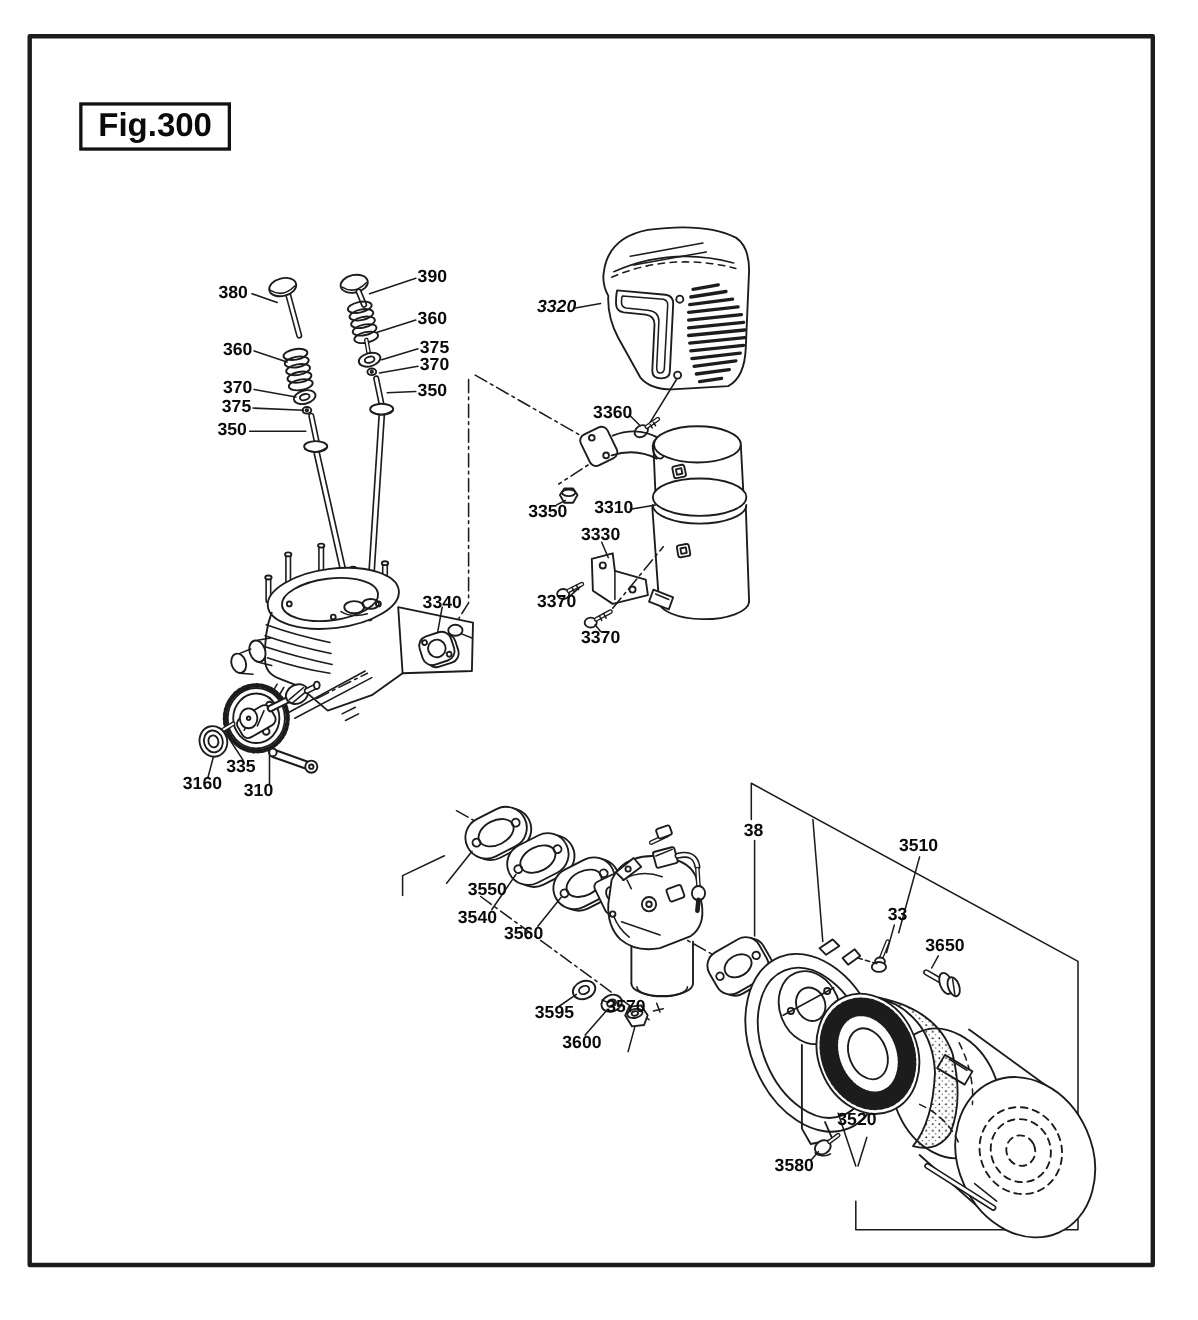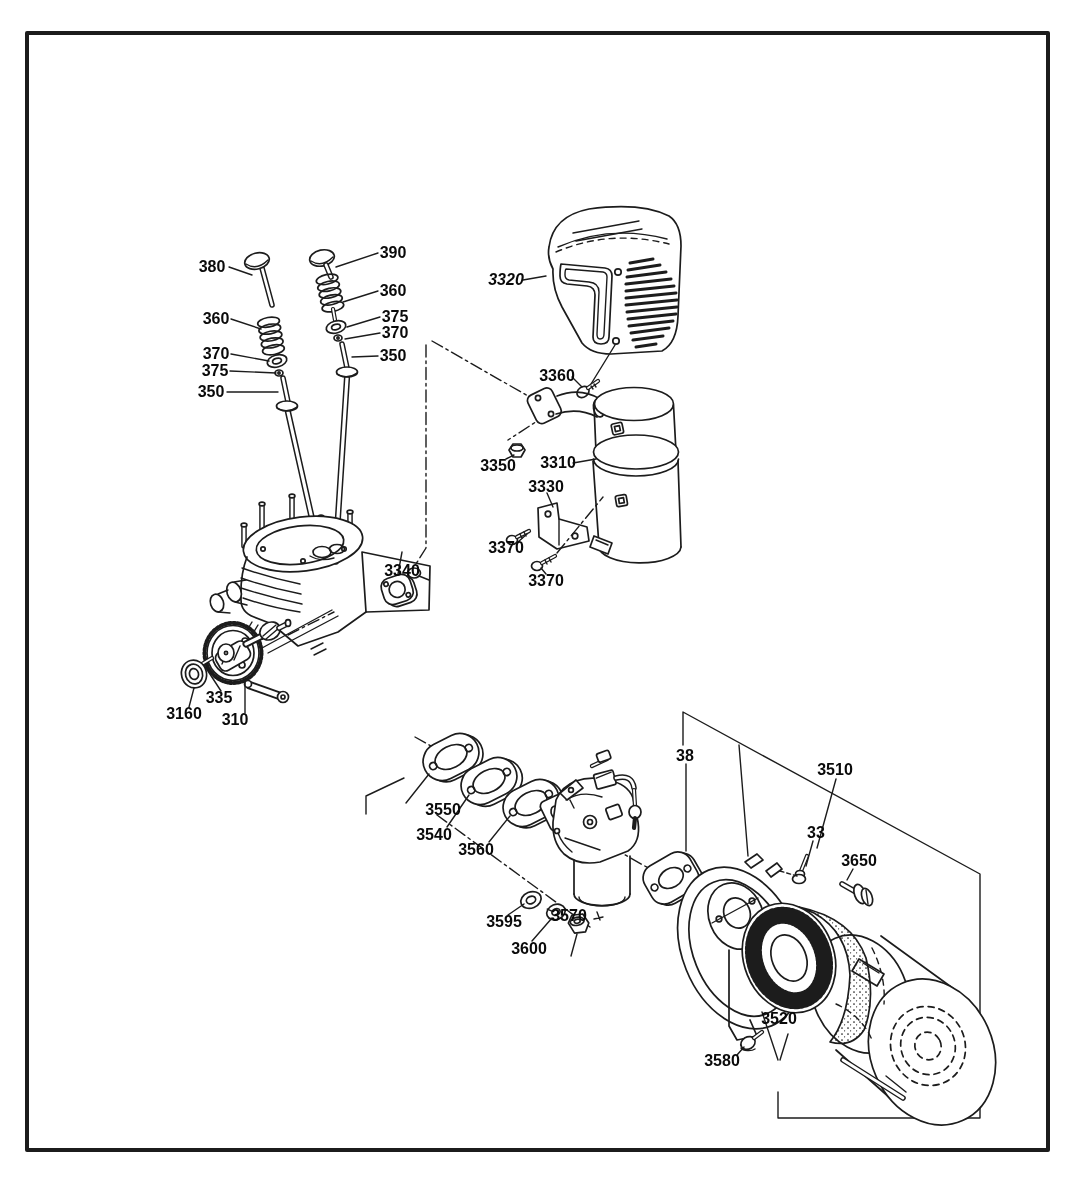--- a/index.html
+++ b/index.html
@@ -504,32 +504,35 @@
       <div class="plabel" style="left: 216px; top: 354px;">370</div>
       <div class="plabel" style="left: 215px; top: 371px;">375</div>
       <div class="plabel" style="left: 211px; top: 392px;">350</div>
       <div class="plabel" style="left: 506px; top: 280px; font-style: italic;">3320</div>
       <div class="plabel" style="left: 557px; top: 376px;">3360</div>
       <div class="plabel" style="left: 498px; top: 466px;">3350</div>
       <div class="plabel" style="left: 558px; top: 463px;">3310</div>
       <div class="plabel" style="left: 546px; top: 487px;">3330</div>
       <div class="plabel" style="left: 506px; top: 548px;">3370</div>
       <div class="plabel" style="left: 546px; top: 581px;">3370</div>
-      <div class="plabel" style="left: 402px; top: 571px; text-align: center;">3340</div>
+      <div class="plabel" style="left: 402px; top: 549px; text-align: center;">3340</div>
       <div class="plabel" style="left: 184px; top: 714px;">3160</div>
       <div class="plabel" style="left: 219px; top: 698px;">335</div>
       <div class="plabel" style="left: 235px; top: 720px;">310</div>
       <div class="plabel" style="left: 395px; top: 810px; margin-left: 48px;">3550</div>
       <div class="plabel" style="left: 434px; top: 835px;">3540</div>
       <div class="plabel" style="left: 476px; top: 850px;">3560</div>
       <div class="plabel" style="left: 504px; top: 922px;">3595</div>
       <div class="plabel" style="left: 529px; top: 949px;">3600</div>
       <div class="plabel" style="left: 569px; top: 916px;">3570</div>
       <div class="plabel" style="left: 685px; top: 756px;">38</div>
       <div class="plabel" style="left: 835px; top: 770px;">3510</div>
       <div class="plabel" style="left: 816px; top: 833px;">33</div>
       <div class="plabel" style="left: 859px; top: 861px;">3650</div>
       <div class="plabel" style="left: 722px; top: 1061px;">3580</div>
       <div class="plabel" style="left: 779px; top: 1019px;">3520</div>
     </div>
 
+  <div id="figbox" class="titlebox">
+    <span>Fig.300</span>
+  </div>
 
 </div>
 
 </body></html>

